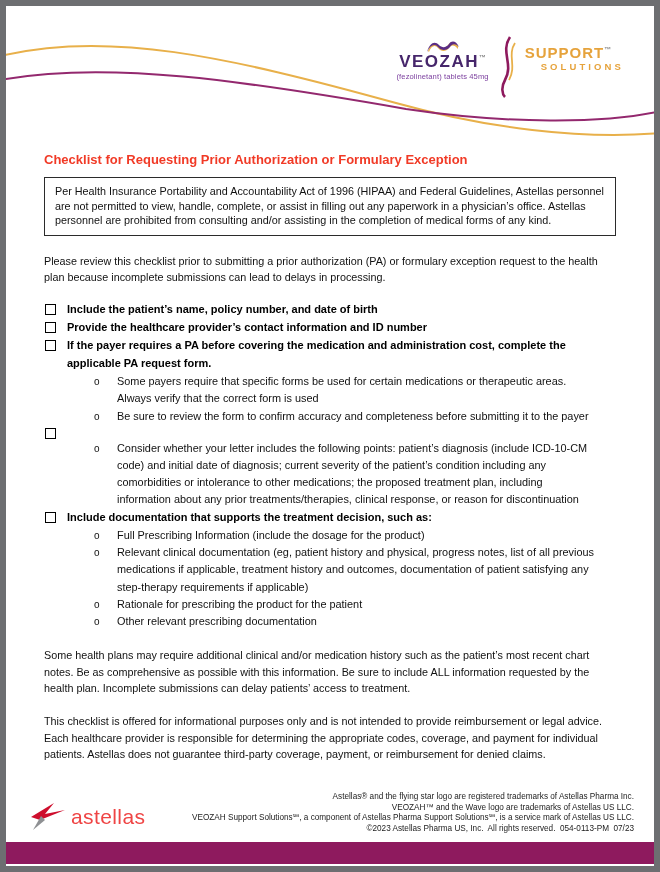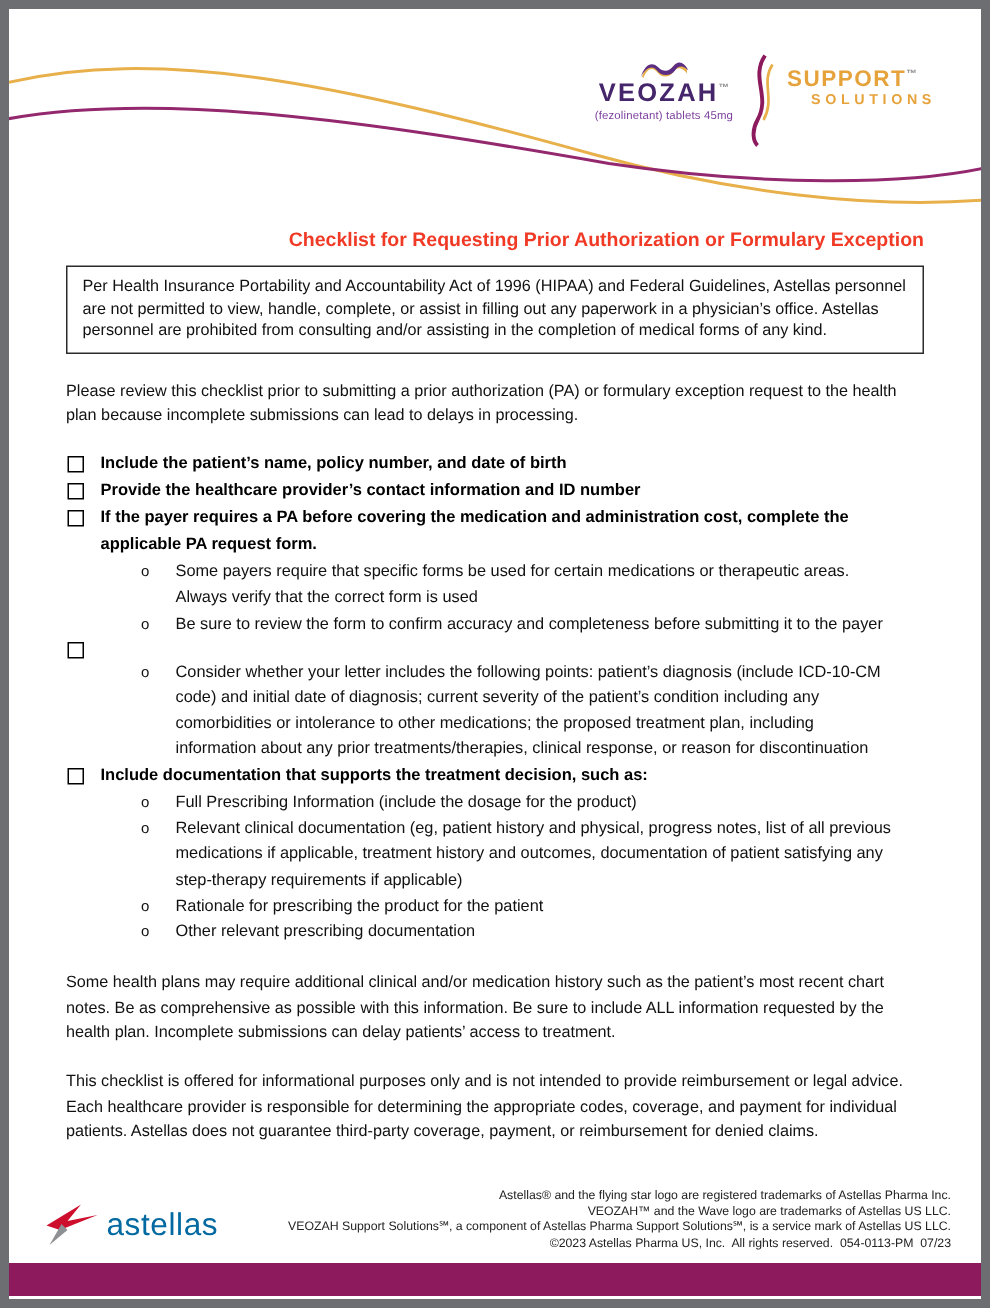--- a/index.html
+++ b/index.html
@@ -28,21 +28,21 @@
   .support{display:flex;flex-direction:column;margin-top:9px;}
   .support-line1{
     font-weight:bold;font-size:15px;color:#e6a33c;letter-spacing:1px;line-height:1;
   }
   .support-line1 sup{font-size:7px;color:#8a8a8a;letter-spacing:0;}
   .support-line2{
     font-weight:bold;font-size:9.5px;color:#e6a33c;letter-spacing:3.1px;margin-top:2px;line-height:1;padding-left:16px;
   }
   
   .title{
-    margin:6px 38px 0;text-align:right;font-weight:bold;font-size:13px;color:#f13a26;
+    margin:6px 38px 0;text-align:left;font-weight:bold;font-size:13px;color:#f13a26;
   }
   .hipaa-box{
     margin:10px 38px 0;border:1.5px solid #2b2b2b;padding:6px 10px 7px;
     font-size:10.8px;line-height:14.6px;color:#111;
   }
   
   .para{margin:17px 38px 0;font-size:10.8px;line-height:16.4px;color:#111;}
   
   .checklist{margin:15px 38px 0;}
   .check-item{display:flex;margin-bottom:1px;}
@@ -55,21 +55,21 @@
   .sub-item{display:flex;margin-left:50px;}
   .o-bullet{
     flex:none;width:23px;font-size:10px;line-height:17.2px;color:#111;
   }
   .sub-text{font-size:10.9px;line-height:17.2px;max-width:478px;color:#111;}
   
   .astellas{
     position:absolute;left:24px;bottom:34px;display:flex;align-items:center;gap:5px;
   }
   .astellas-word{
-    font-size:21px;color:#0369a1;letter-spacing:0.4px;
+    font-size:21px;color:#ef4444;letter-spacing:0.4px;
     font-family:"Liberation Sans", sans-serif;
   }
   .legal{
     position:absolute;right:20px;bottom:32px;text-align:right;
     font-size:8.2px;line-height:10.5px;color:#222;
   }
   .footer-bar{
     position:absolute;left:0;right:0;bottom:2px;height:22px;background:#8e1a5e;
   }
 </style>

